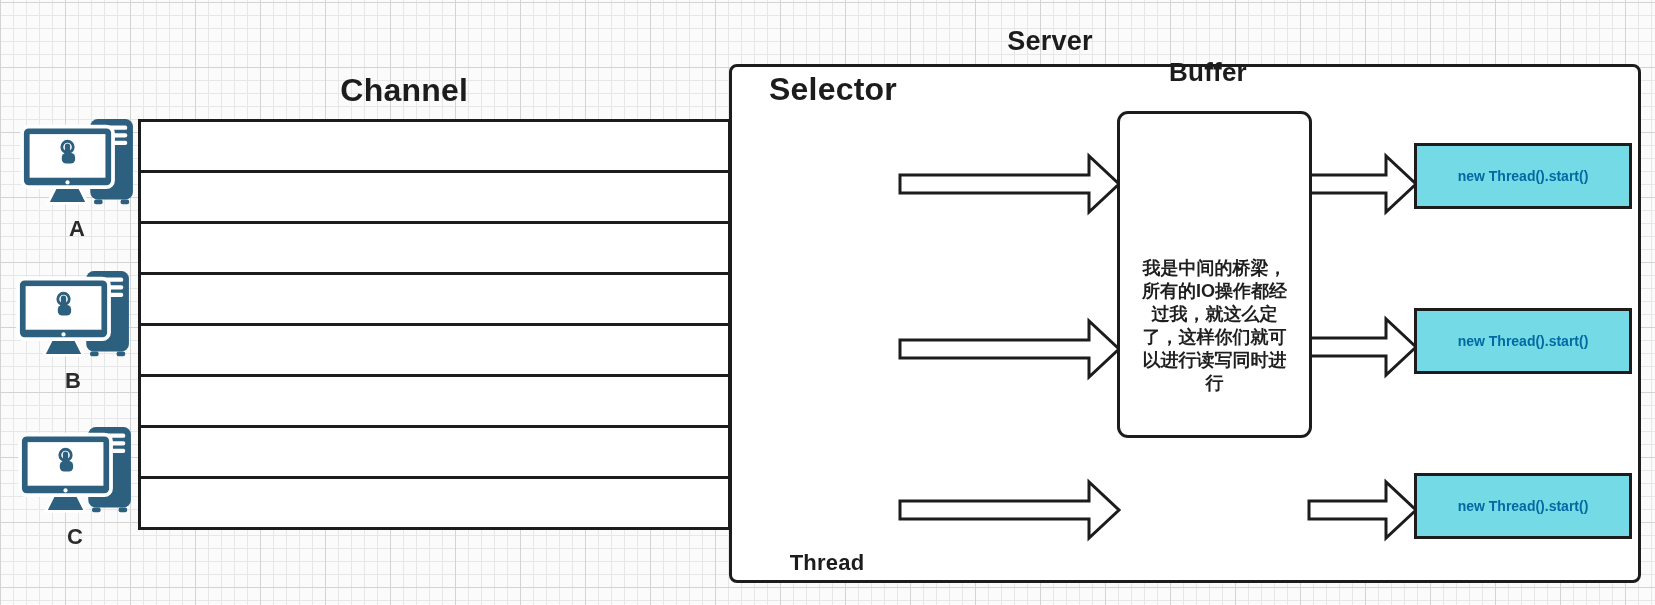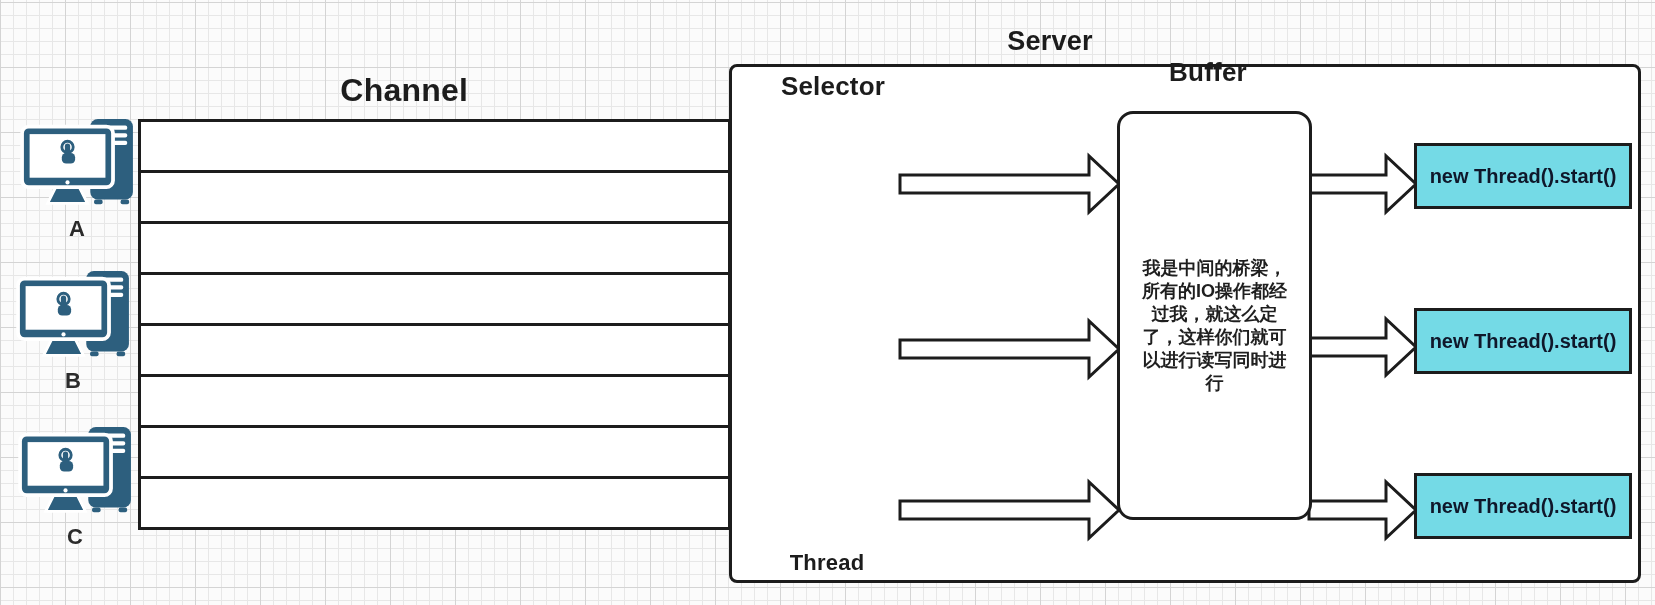--- a/index.html
+++ b/index.html
@@ -33,33 +33,33 @@
   }
   .selector-box{
     left:766px;top:107px;width:131px;height:438px;background:#ffffff;
     border:3px solid #1c1c1c;border-radius:5px;box-sizing:border-box;
   }
   .selector-text{
     left:0;top:180px;width:100%;text-align:center;font-weight:bold;
     font-size:19px;line-height:25px;white-space:pre-line;color:#1f1f1f;
   }
   .buffer-box{
-    left:1117px;top:111px;width:195px;height:409px;background:#ffffff;
-    border:3px solid #1c1c1c;border-radius:16px;box-sizing:border-box;
+    left:1117px;top:111px;width:195px;height:327px;background:#ffffff;
+    border:3px solid #1c1c1c;border-radius:11px;box-sizing:border-box;
   }
   .buffer-text{
     left:0;top:143px;width:100%;text-align:center;font-weight:bold;
     font-size:18px;line-height:23px;white-space:pre-line;color:#1f1f1f;
   }
   
   .thread-box{
     left:1414px;width:218px;height:66px;background:#74DAE6;
     border:3px solid #1c1c1c;box-sizing:border-box;
     display:flex;align-items:center;justify-content:center;
-    font-weight:bold;font-size:20px;color:#0f172a;
+    font-weight:bold;font-size:14px;color:#0369a1;
   }
   
   .client{width:114px;text-align:center;}
   .client svg{display:block;}
   .client-label{font-weight:bold;font-size:22px;color:#2b2b2b;margin-top:7px;}
   .overlay{left:0;top:0;pointer-events:none;}
 </style>
 </head>
 <body>
 
@@ -130,21 +130,21 @@
   </div>
   <div class="abs thread-box" style="top:308px;">
     <span>new Thread().start()</span>
   </div>
   <div class="abs thread-box" style="top:473px;">
     <span>new Thread().start()</span>
   </div>
 
   <div class="abs title" style="left:268px;top:72px;width:200px;font-size:32px;text-align:right;">Channel</div>
   <div class="abs title" style="left:950px;top:26px;width:200px;font-size:27px;">Server</div>
-  <div class="abs title" style="left:733px;top:71px;width:200px;font-size:26px;">Selector</div>
+  <div class="abs title" style="left:733px;top:71px;width:200px;font-size:32px;">Selector</div>
   <div class="abs title" style="left:1108px;top:57px;width:200px;font-size:26px;">Buffer</div>
   <div class="abs title" style="left:757px;top:550px;width:140px;font-size:22px;">Thread</div>
 
   <div class="abs client" style="left:20px;top:118px;">
     <svg width="114" height="91" viewBox="0 0 120 96">
         <use href="#pc-icon"></use>
       </svg>
     <div class="client-label">A</div>
   </div>
   <div class="abs client" style="left:16px;top:270px;">

